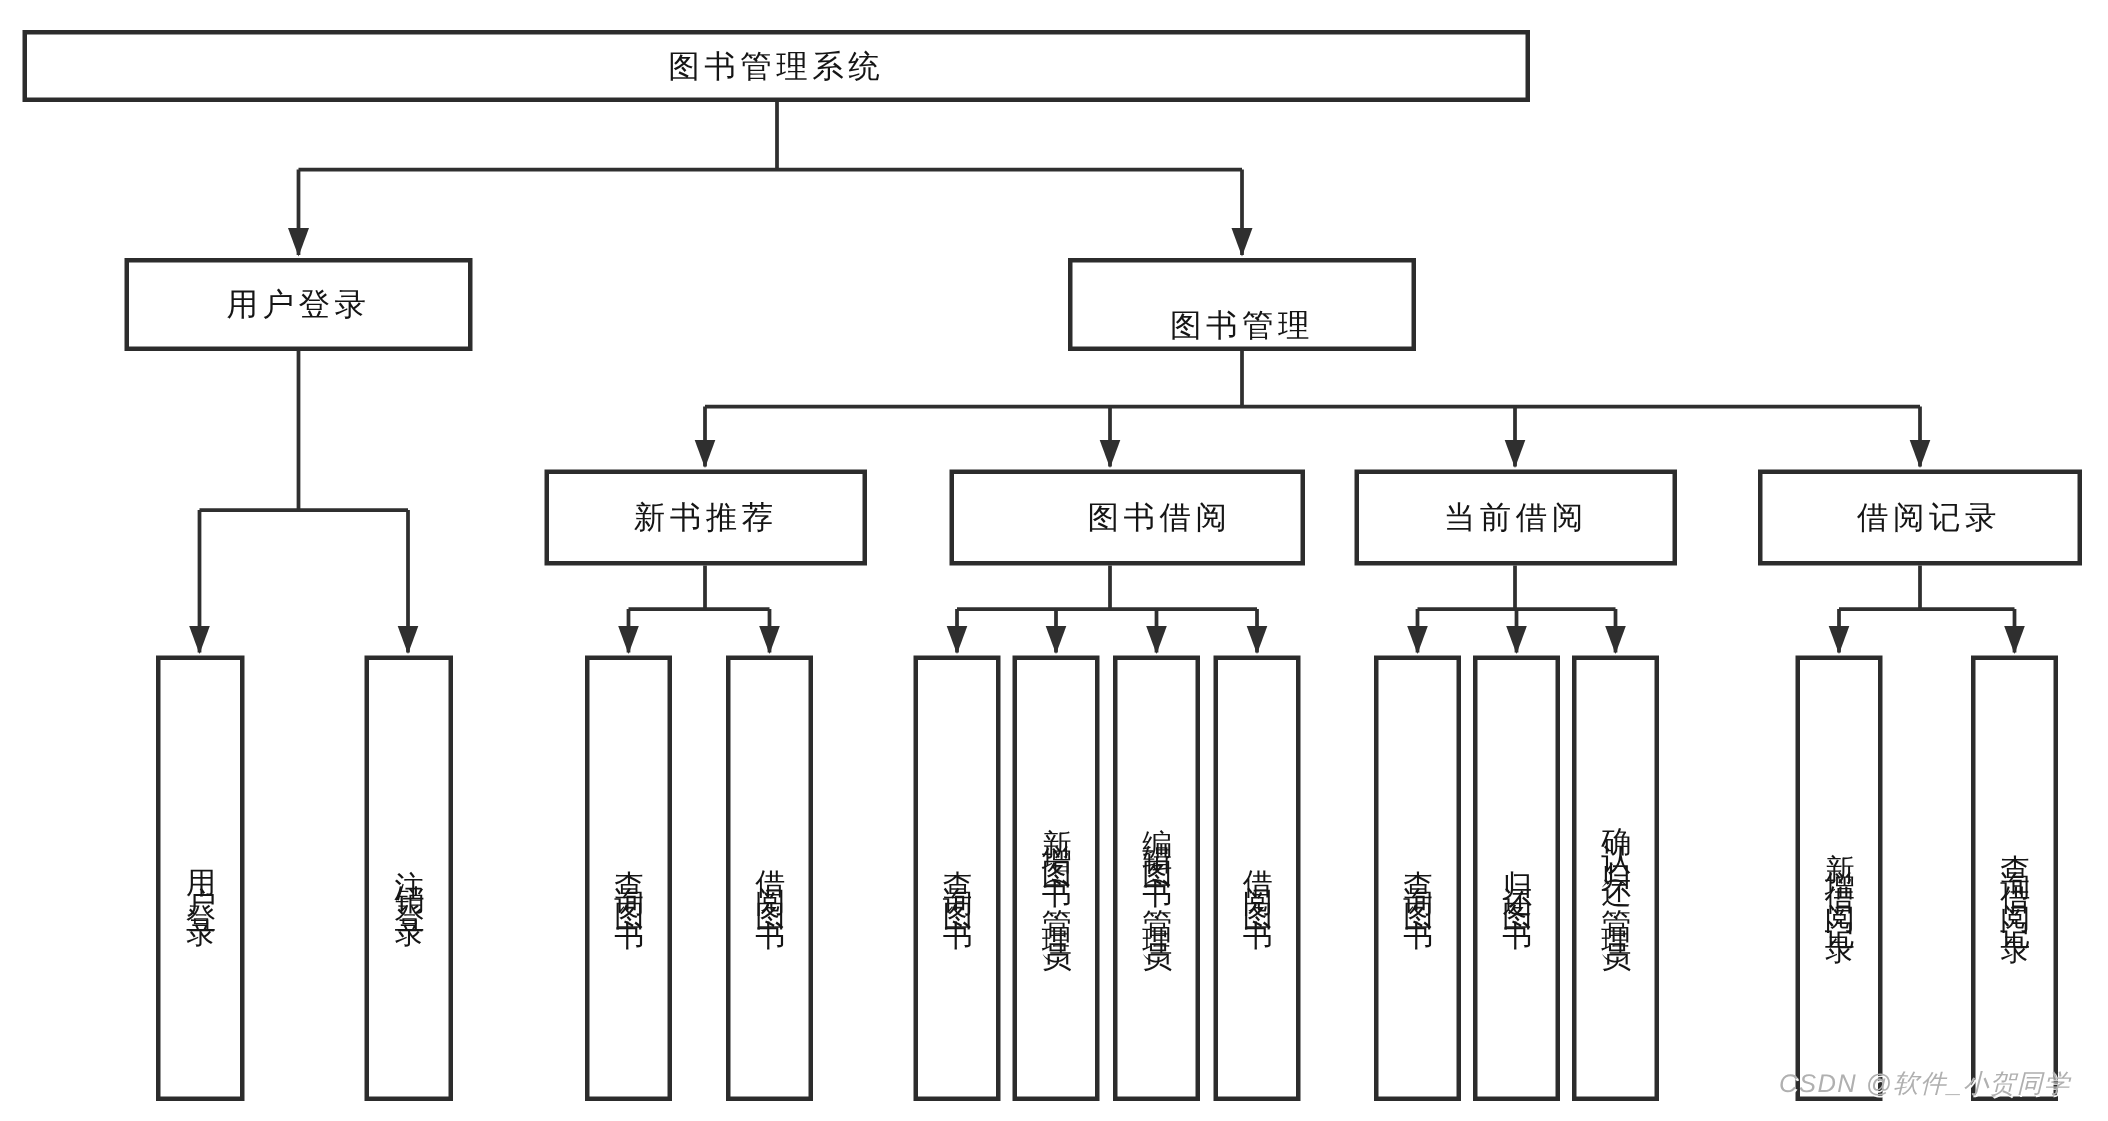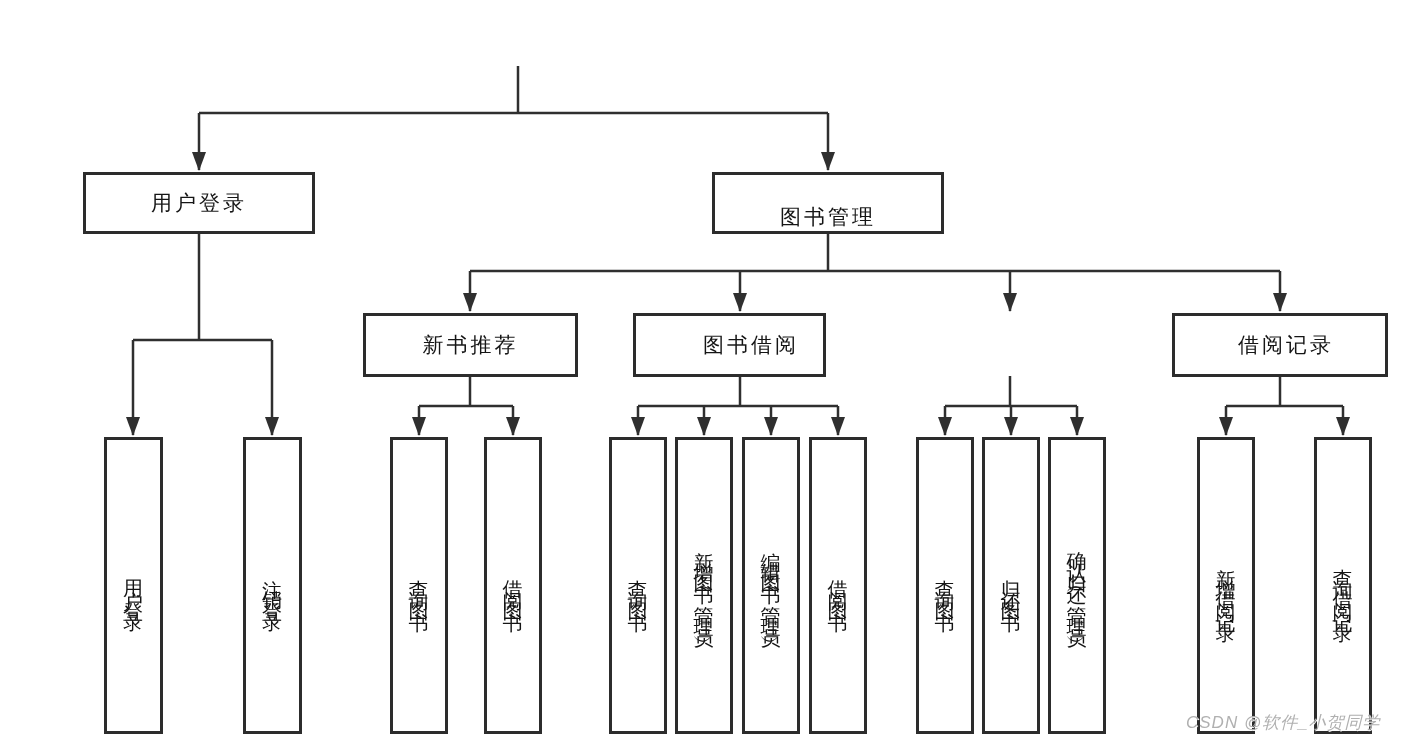--- a/index.html
+++ b/index.html
@@ -79,33 +79,39 @@
       <line x1="1011" y1="406" x2="1011" y2="435" marker-end="url(#ah)"></line>
       <line x1="1077" y1="406" x2="1077" y2="435" marker-end="url(#ah)"></line>
 
       <path d="M1280,376 V406"></path>
       <path d="M1226,406 H1343"></path>
       <line x1="1226" y1="406" x2="1226" y2="435" marker-end="url(#ah)"></line>
       <line x1="1343" y1="406" x2="1343" y2="435" marker-end="url(#ah)"></line>
     </g>
   </svg>
 
+  <div class="hbox" style="left:15px; top:20px; width:1005px; height:48px;">
+    <span>图书管理系统</span>
+  </div>
 
   <div class="hbox" style="left:83px; top:172px; width:232px; height:62px;">
     <span>用户登录</span>
   </div>
   <div class="hbox" style="left:712px; top:172px; width:232px; height:62px;align-items:flex-end;">
     <span>图书管理</span>
   </div>
 
   <div class="hbox" style="left:363px; top:313px; width:215px; height:64px;">
     <span>新书推荐</span>
   </div>
-  <div class="hbox" style="left:633px; top:313px; width:193px; height:64px;padding-left:43px;">
+  <div class="hbox" style="left:633px; top:313px; width:237px; height:64px;padding-left:43px;">
     <span>图书借阅</span>
+  </div>
+  <div class="hbox" style="left:903px; top:313px; width:215px; height:64px;">
+    <span>当前借阅</span>
   </div>
   <div class="hbox" style="left:1172px; top:313px; width:216px; height:64px;padding-left:12px;">
     <span>借阅记录</span>
   </div>
 
   <div class="vbox" style="left:104px; top:437px; width:59px; height:297px;">
     <span class="vtxt">用户登录</span>
   </div>
   <div class="vbox" style="left:243px; top:437px; width:59px; height:297px;">
     <span class="vtxt">注销登录</span>

